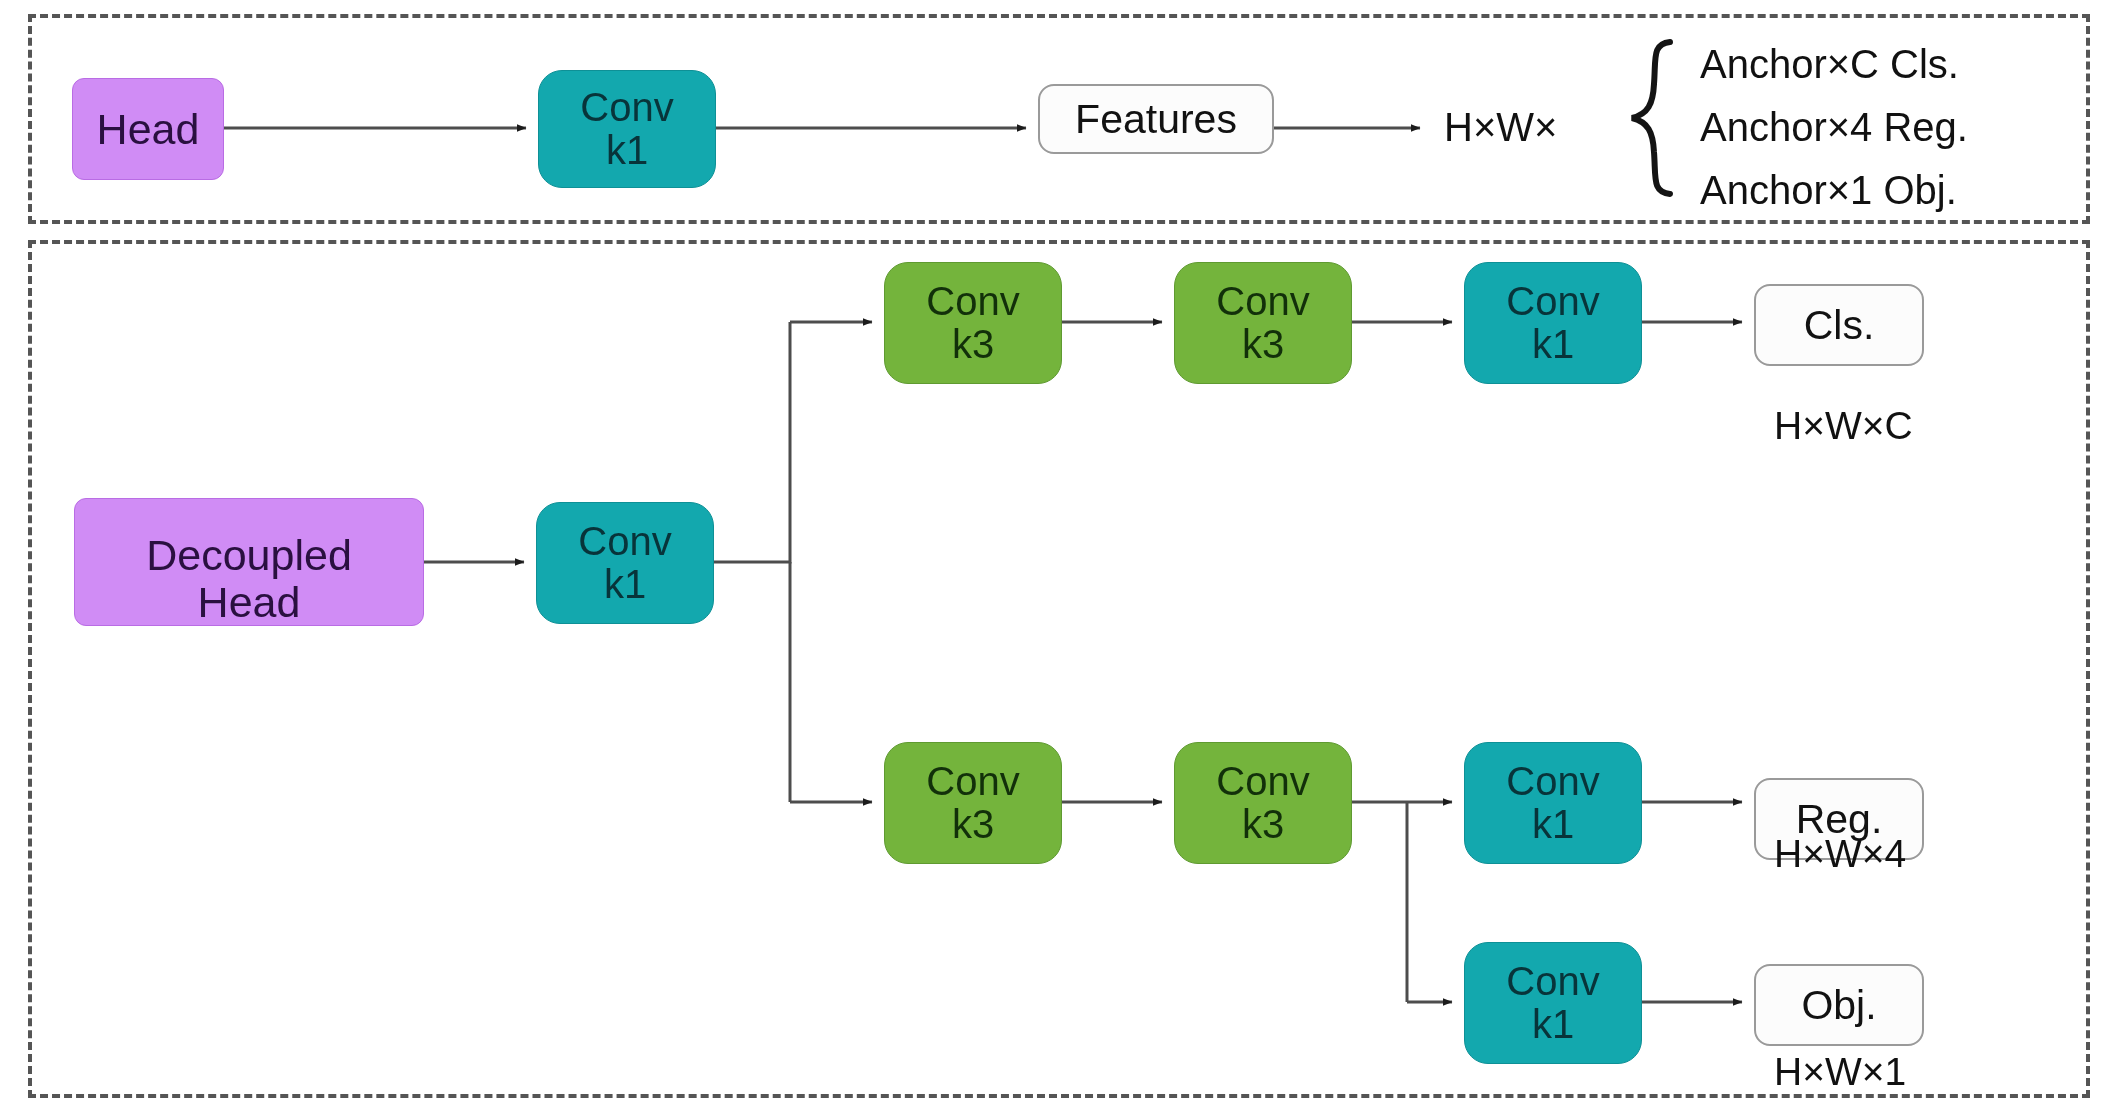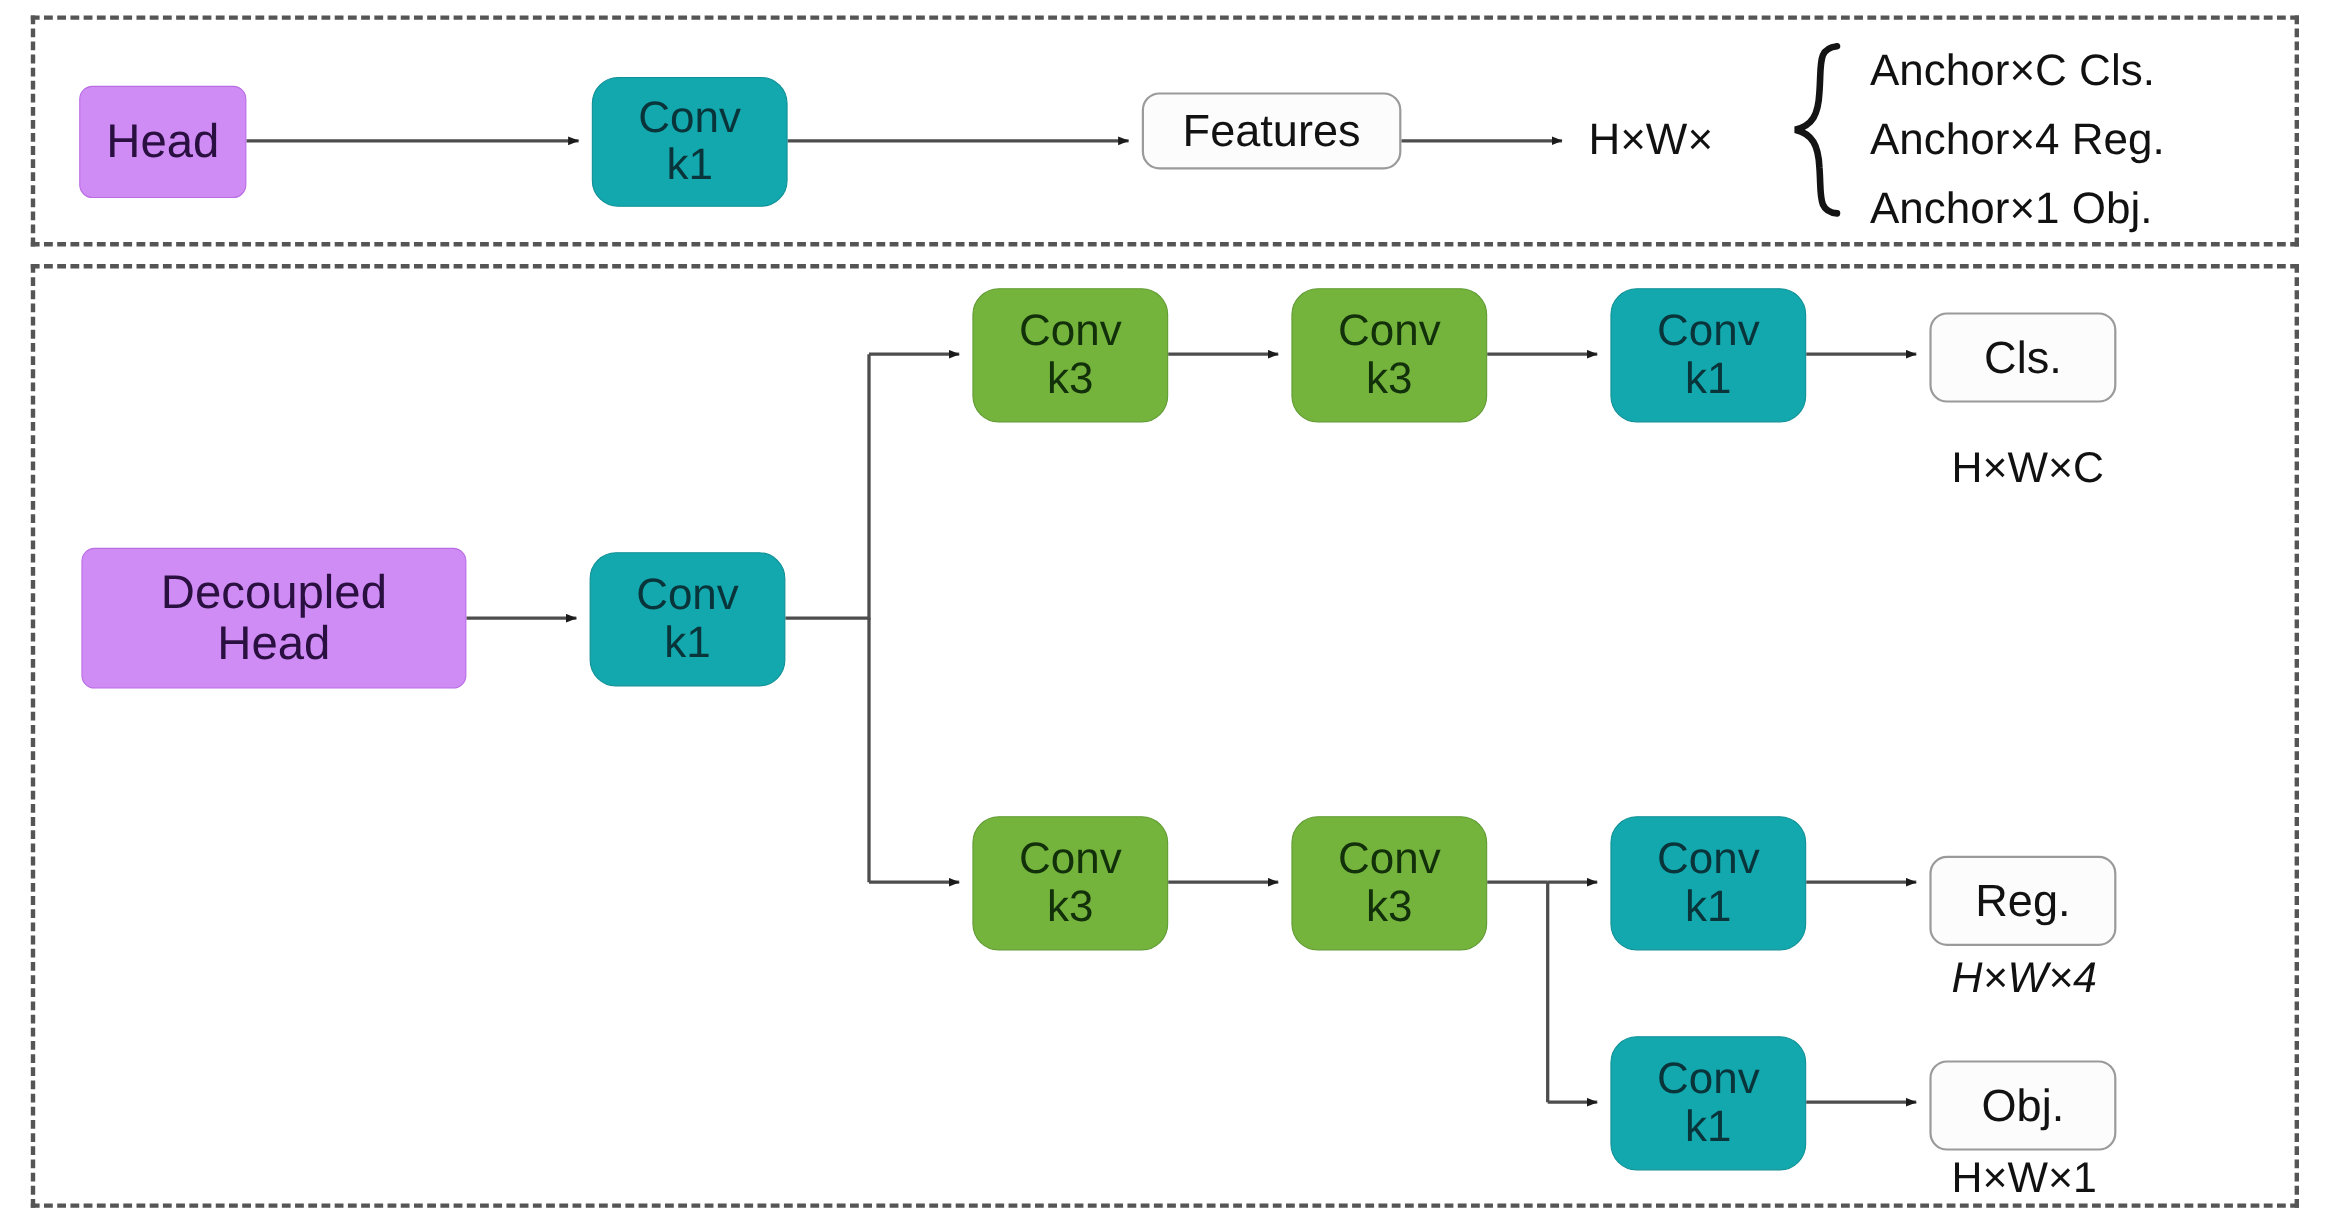--- a/index.html
+++ b/index.html
@@ -162,21 +162,21 @@
   <div class="textlabel" style="left:1444px; top:105px;">H×W×</div>
 
   <svg id="brace" viewBox="0 0 60 160" preserveAspectRatio="none">
     <path d="M48,4 C30,6 34,20 32,46 C31,66 26,76 10,80 C26,84 31,94 32,114 C34,140 30,154 48,156" fill="none" stroke="#141414" stroke-width="6" stroke-linecap="round"></path>
   </svg>
 
   <div class="textlabel" style="left:1700px; top:42px;">Anchor×C Cls.</div>
   <div class="textlabel" style="left:1700px; top:105px;">Anchor×4 Reg.</div>
   <div class="textlabel" style="left:1700px; top:168px;">Anchor×1 Obj.</div>
 
-  <div class="node node-purple" style="left:74px; top:498px; width:350px; height:128px;">
+  <div class="node node-purple" style="left:74px; top:498px; width:350px; height:128px;justify-content:flex-end;">
     <span class="l1">Decoupled</span>
     <span class="l2">Head</span>
   </div>
 
   <div class="node node-teal" style="left:536px; top:502px; width:178px; height:122px;">
     <span class="l1">Conv</span>
     <span class="l2">k1</span>
   </div>
 
   <div class="node node-green" style="left:884px; top:262px; width:178px; height:122px;">
@@ -204,21 +204,21 @@
     <span class="l1">Conv</span>
     <span class="l2">k3</span>
   </div>
   <div class="node node-teal" style="left:1464px; top:742px; width:178px; height:122px;">
     <span class="l1">Conv</span>
     <span class="l2">k1</span>
   </div>
   <div class="node node-white" style="left:1754px; top:778px; width:170px; height:82px;">
     <span class="l1">Reg.</span>
   </div>
-  <div class="textlabel dimlabel" style="left:1774px; top:868px;font-style:italic;">H×W×4</div>
+  <div class="textlabel dimlabel" style="left:1774px; top:832px;">H×W×4</div>
 
   <div class="node node-teal" style="left:1464px; top:942px; width:178px; height:122px;">
     <span class="l1">Conv</span>
     <span class="l2">k1</span>
   </div>
   <div class="node node-white" style="left:1754px; top:964px; width:170px; height:82px;">
     <span class="l1">Obj.</span>
   </div>
   <div class="textlabel dimlabel" style="left:1774px; top:1050px;">H×W×1</div>
 

